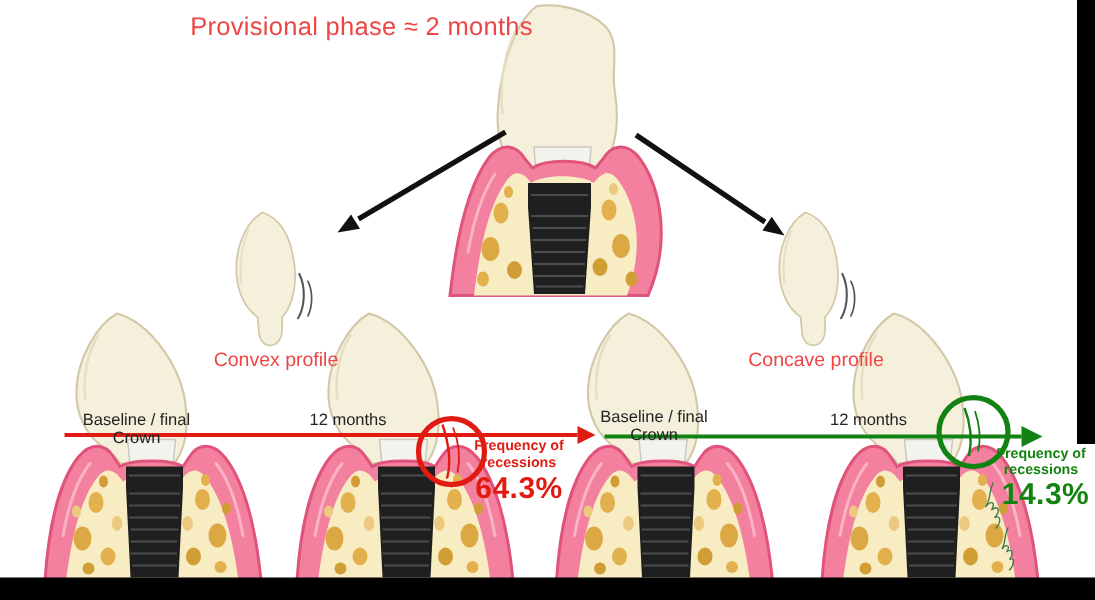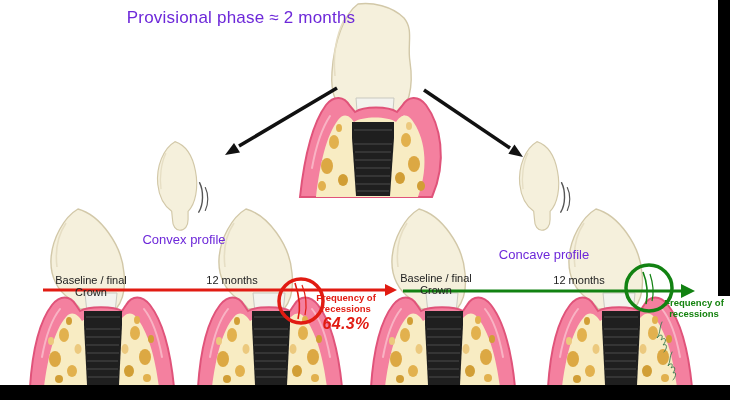--- a/index.html
+++ b/index.html
@@ -1,24 +1,24 @@
 <!DOCTYPE html>
 <html><head>
 <meta charset="utf-8">
 <style>
   html,body{margin:0;padding:0;background:#000;}
   .stage{position:relative;width:730px;height:400px;background:#ffffff;overflow:hidden;
          font-family:"Liberation Sans",sans-serif;}
   .stage svg{position:absolute;left:0;top:0;}
-  .lbl{position:absolute;text-align:center;color:#6d28d9;}
+  .lbl{position:absolute;text-align:center;color:#ef4444;}
   .title{font-size:17px;font-weight:500;letter-spacing:.2px;}
   .profile{font-size:13px;text-align:center;}
   .tl{font-size:11px;color:#222;}
   .freq{font-size:9.5px;font-weight:bold;line-height:1.12;text-align:center;}
-  .val{font-size:16px;font-weight:bold;letter-spacing:.3px;font-style:italic;}
+  .val{font-size:20px;font-weight:bold;letter-spacing:.3px;}
   .red{color:#e11b12;}
   .green{color:#15830f;}
   .bar{position:absolute;background:#000;}
   .bar.bottom{left:0;top:385px;width:730px;height:15px;}
   .bar.right{left:718px;top:0;width:12px;height:296px;}
   
   .crown{fill:#f5f0dc;stroke:#d2c8a8;stroke-width:1.4;}
   .crown-shade{fill:none;stroke:#e6dec4;stroke-width:1.6;}
   .abutment{fill:#f3f3ee;stroke:#c9c9c0;stroke-width:1;}
   .gum{fill:#f4809f;stroke:#e0537a;stroke-width:2;}
@@ -137,27 +137,28 @@
 
     <g stroke="#3a7a50" stroke-width="0.9" fill="none" stroke-linecap="round">
       <path d="M662,322 c-3,6 -1,10 -5,16 c4,-5 7,-3 4,2 c5,-4 6,1 2,5 c5,-2 4,4 1,7"></path>
       <path d="M672,352 c-3,5 -1,9 -4,14 c3,-4 6,-2 3,2 c4,-3 5,1 2,5 c4,-2 3,4 0,7"></path>
     </g>
   </svg>
 
   <div class="lbl title" style="left:111px;top:8px;width:260px;">Provisional phase ≈ 2 months</div>
 
   <div class="lbl profile" style="left:124px;top:232px;width:120px;">Convex profile</div>
-  <div class="lbl profile" style="left:484px;top:247px;width:120px;">Concave profile</div>
+  <div class="lbl profile" style="left:484px;top:232px;width:120px;">Concave profile</div>
 
   <div class="lbl tl" style="left:41px;top:274px;width:100px;">Baseline / final Crown</div>
   <div class="lbl tl" style="left:192px;top:274px;width:80px;">12 months</div>
   <div class="lbl tl" style="left:386px;top:272px;width:100px;">Baseline / final Crown</div>
   <div class="lbl tl" style="left:539px;top:274px;width:80px;">12 months</div>
 
   <div class="lbl freq red" style="left:314px;top:293px;width:64px;">Frequency of recessions</div>
   <div class="lbl val red" style="left:310px;top:315px;width:72px;">64.3%</div>
 
   <div class="lbl freq green" style="left:662px;top:298px;width:64px;">Frequency of recessions</div>
+  <div class="lbl val green" style="left:664px;top:319px;width:66px;">14.3%</div>
 
   <div class="bar bottom"></div>
   <div class="bar right"></div>
 </div>
 
 </body></html>

